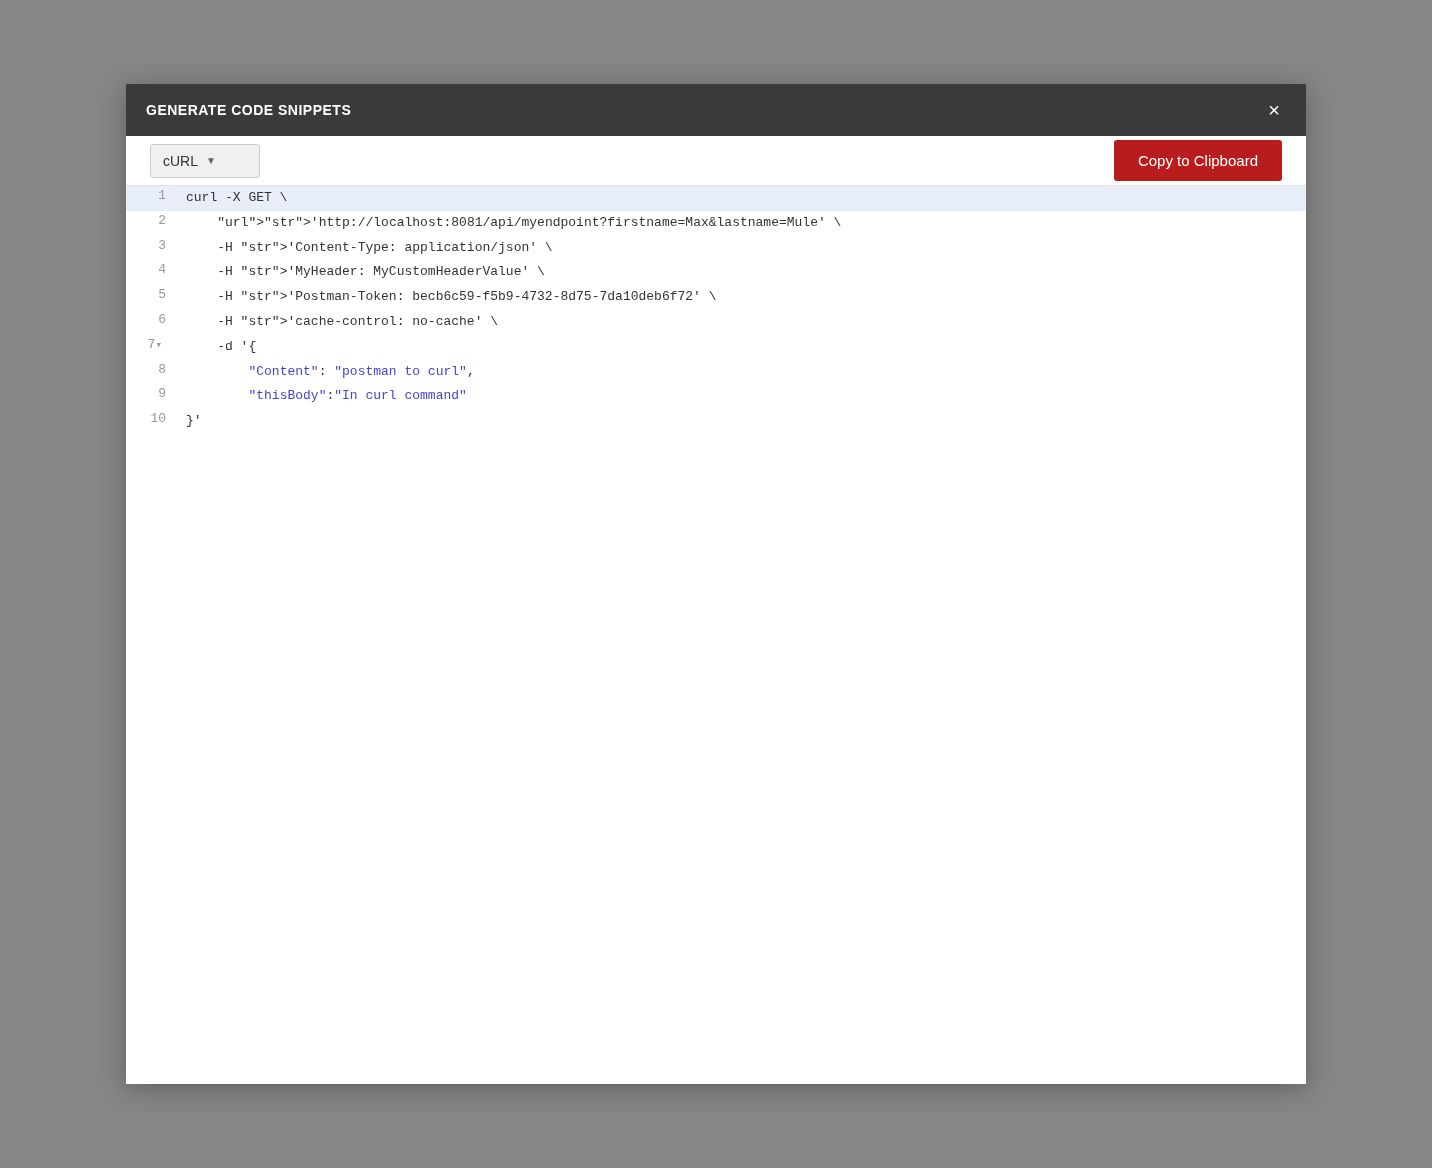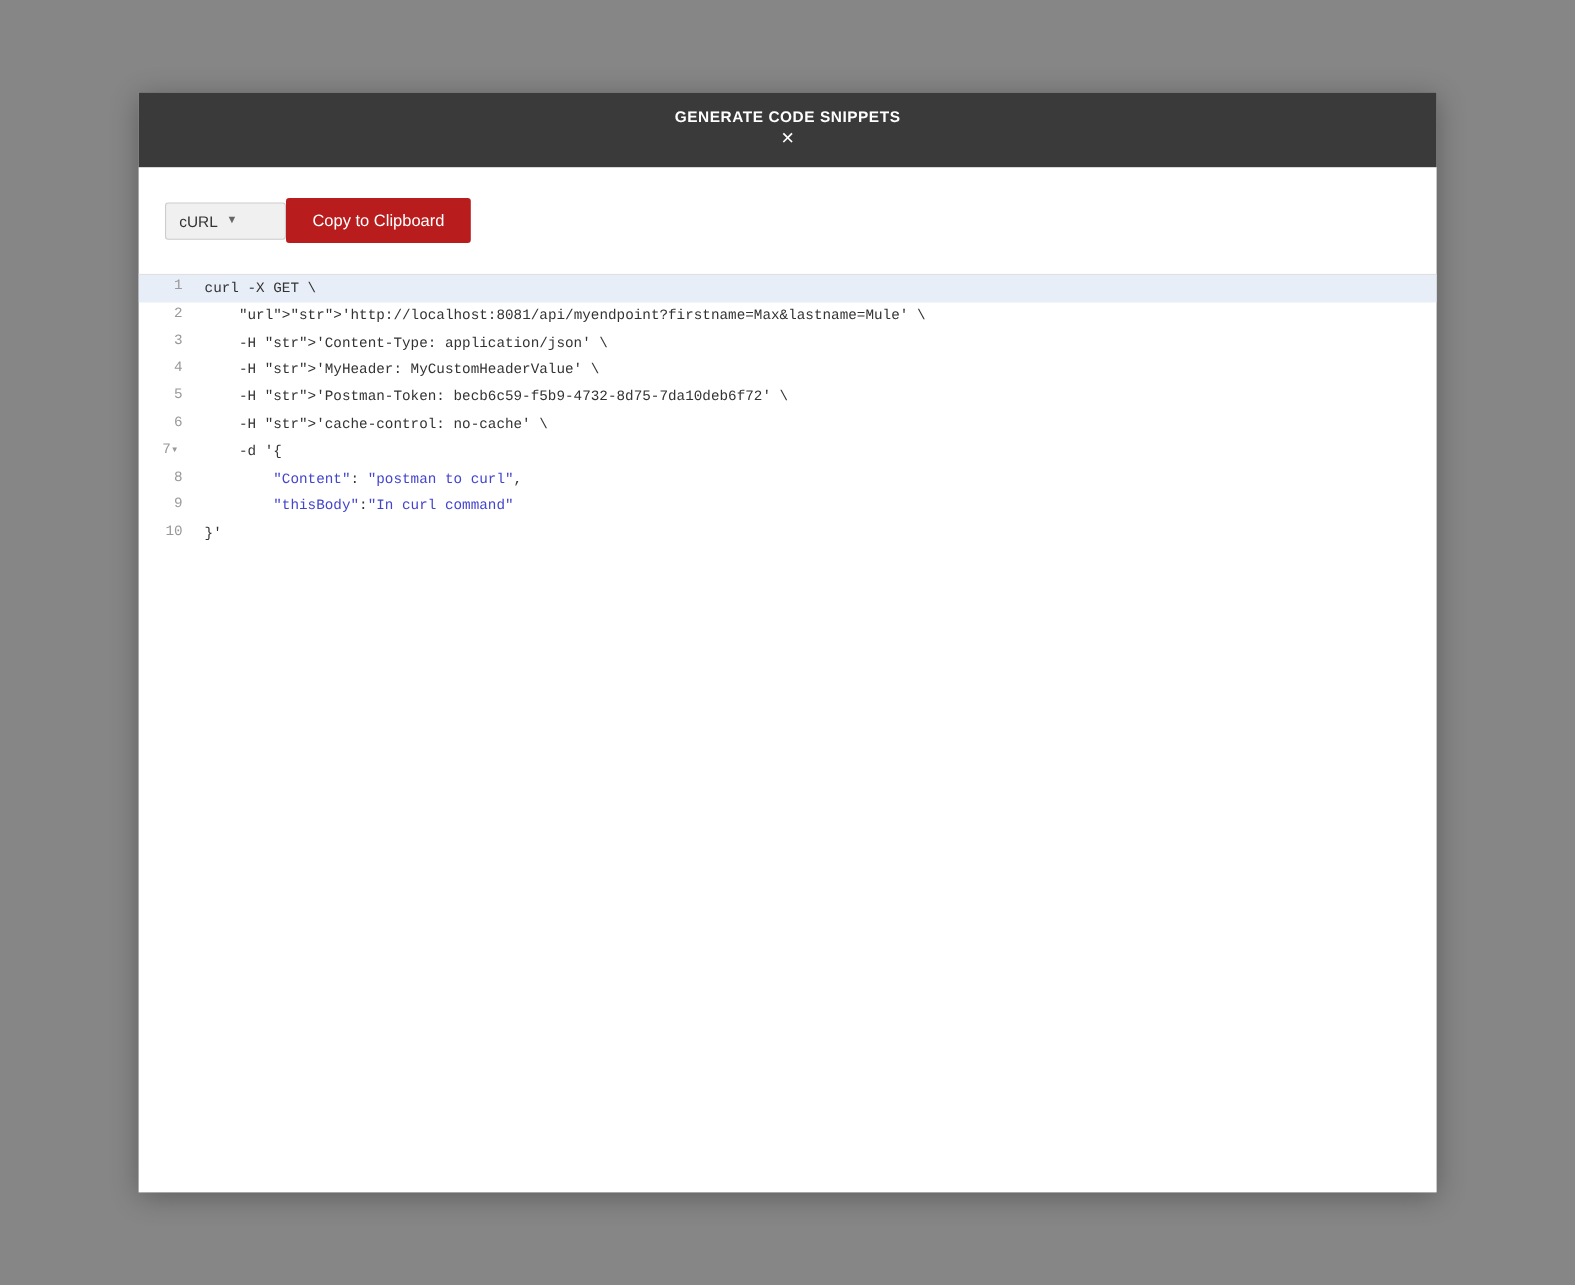--- a/index.html
+++ b/index.html
@@ -37,44 +37,44 @@
     }
 
     .modal-header {
       background: #3a3a3a;
       color: #fff;
       padding: 14px 20px;
       display: flex;
       align-items: center;
       justify-content: space-between;
       flex-shrink: 0;
-      flex-direction: column;
     }
 
     .modal-title {
       font-size: 14px;
       font-weight: 600;
       letter-spacing: 0.5px;
       text-transform: uppercase;
     }
 
     .close-button {
       background: none;
       border: none;
       color: #fff;
       font-size: 20px;
       cursor: pointer;
       line-height: 1;
       padding: 2px 6px;
     }
 
     .modal-toolbar {
-      padding: 28px 24px;
-      display: flex;
-      align-items: center;
+      padding: 4px 24px;
+      display: flex;
+      align-items: center;
+      justify-content: space-between;
       flex-shrink: 0;
     }
 
     .language-dropdown {
       display: flex;
       align-items: center;
       background: #f0f0f0;
       border: 1px solid #ccc;
       border-radius: 3px;
       padding: 8px 12px;

